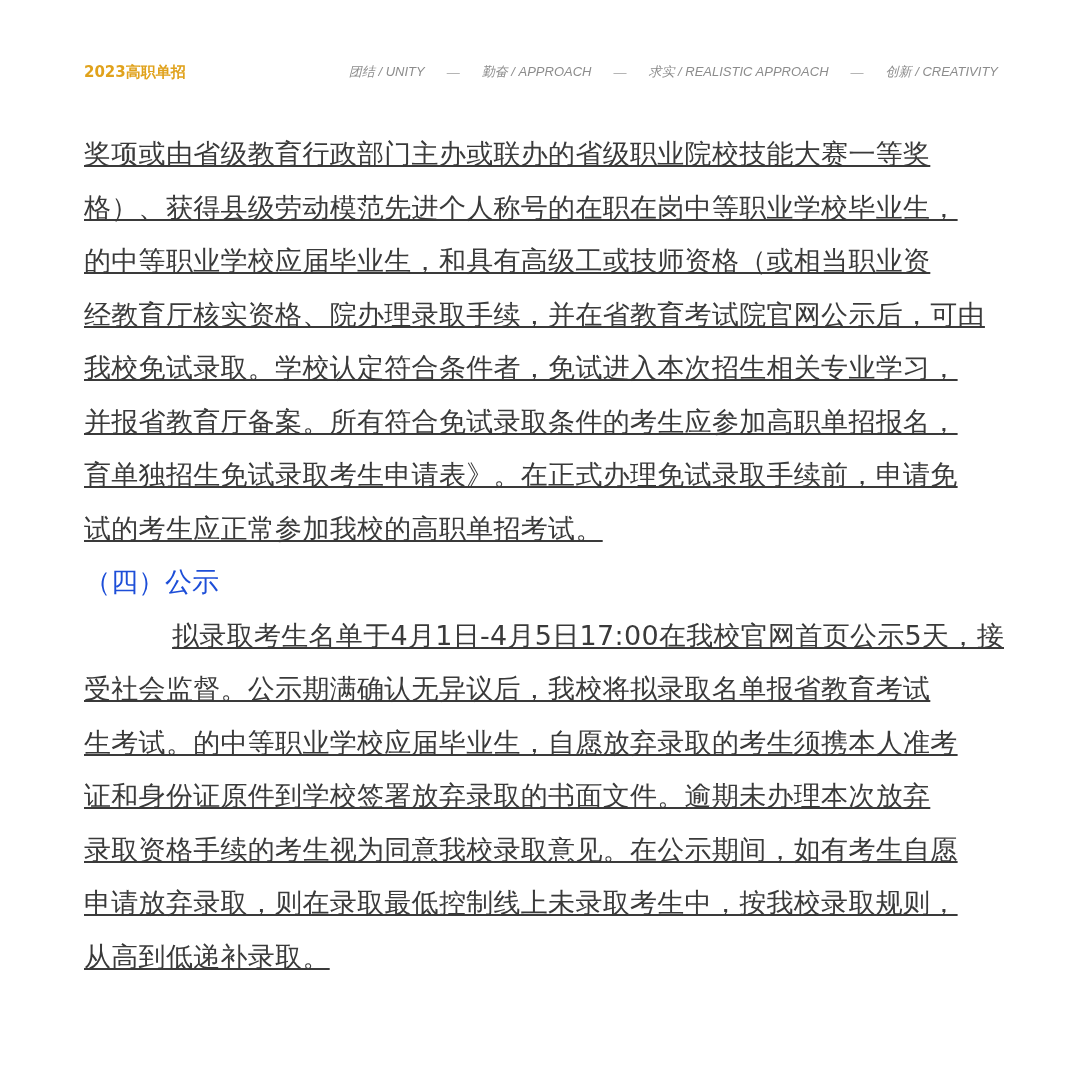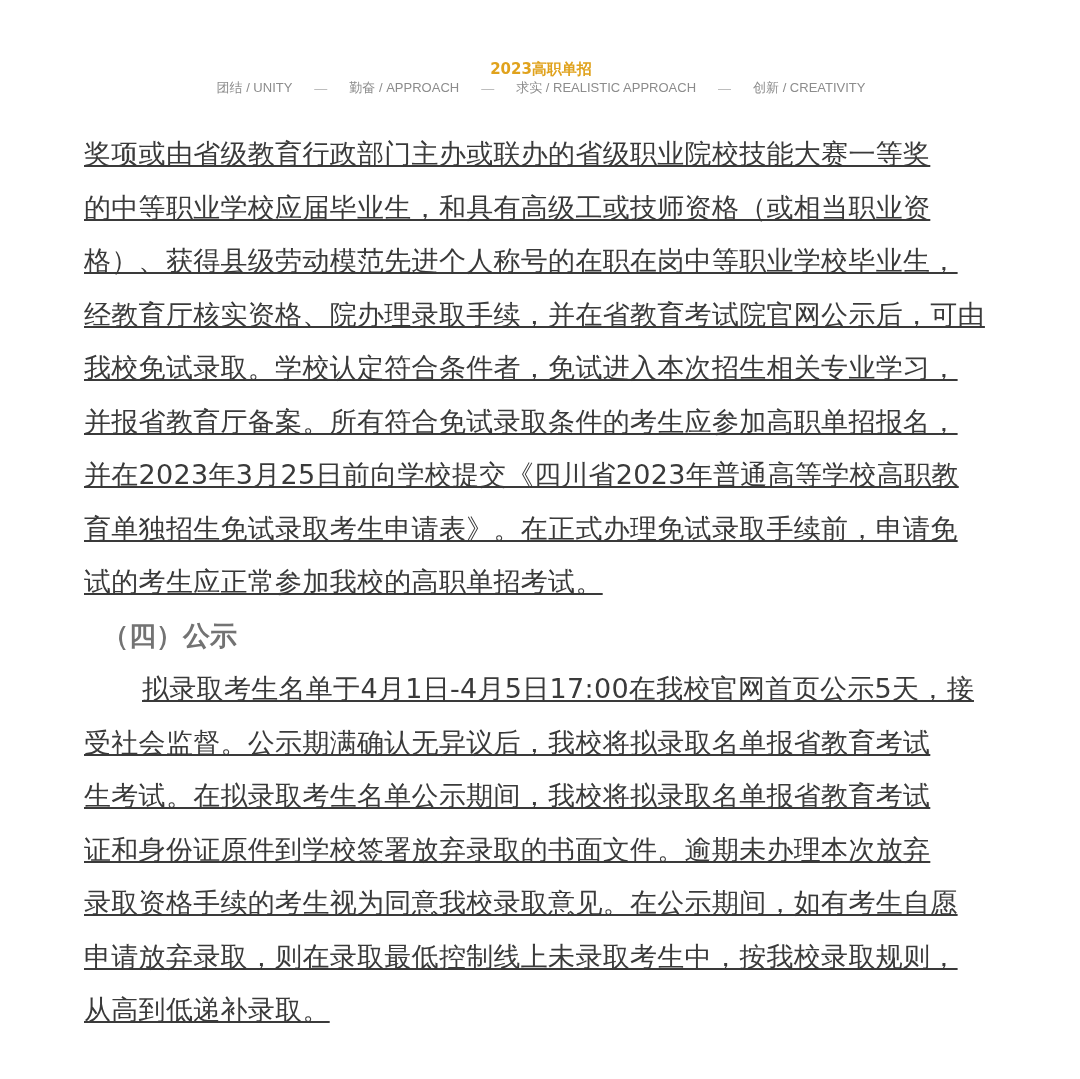--- a/index.html
+++ b/index.html
@@ -16,34 +16,34 @@
     }
     .header {
       position: absolute;
       top: 60px;
       left: 84px;
       right: 82px;
       height: 24px;
       display: flex;
       align-items: center;
       justify-content: space-between;
-      flex-direction: column;
     }
     .brand {
       color: #e0a21c;
       font-size: 15px;
       font-weight: bold;
       letter-spacing: 0px;
     }
     .mottos {
       display: flex;
       align-items: center;
       color: #8c8c8c;
       font-size: 13px;
       font-family: "Liberation Sans", sans-serif;
+      font-style: italic;
     }
     .motto-sep {
       color: #b5b5b5;
       margin: 0 22px;
     }
     .content {
       position: absolute;
       top: 127px;
       left: 84px;
       width: 920px;
@@ -52,28 +52,28 @@
       line-height: 53.5px;
     }
     .line {
       display: block;
       white-space: nowrap;
       letter-spacing: 0.3px;
       text-decoration: underline;
     }
     .heading {
       display: block;
-      color: #737373;
-      font-weight: bold;
+      color: #1d4ed8;
+      font-weight: normal;
       font-size: 27px;
       white-space: nowrap;
-      margin-left: 18px;
     }
     .indent {
       padding-left: 58px;
+      text-align: right;
     }
   </style>
 </head>
 <body>
 
 <div class="header">
   <span class="brand">2023高职单招</span>
   <div class="mottos">
     <span>团结 / UNITY</span>
     <span class="motto-sep">—</span>
@@ -81,34 +81,33 @@
     <span class="motto-sep">—</span>
     <span>求实 / REALISTIC APPROACH</span>
     <span class="motto-sep">—</span>
     <span>创新 / CREATIVITY</span>
   </div>
 </div>
 
 <div class="content">
   <div>
     <span class="line">奖项或由省级教育行政部门主办或联办的省级职业院校技能大赛一等奖</span>
+    <span class="line">格）、获得县级劳动模范先进个人称号的在职在岗中等职业学校毕业生，</span>
     <span class="line">的中等职业学校应届毕业生，和具有高级工或技师资格（或相当职业资</span>
-    <span class="line">格）、获得县级劳动模范先进个人称号的在职在岗中等职业学校毕业生，</span>
     <span class="line">经教育厅核实资格、院办理录取手续，并在省教育考试院官网公示后，可由</span>
     <span class="line">我校免试录取。学校认定符合条件者，免试进入本次招生相关专业学习，</span>
     <span class="line">并报省教育厅备案。所有符合免试录取条件的考生应参加高职单招报名，</span>
-    <span class="line">并在2023年3月25日前向学校提交《四川省2023年普通高等学校高职教</span>
     <span class="line">育单独招生免试录取考生申请表》。在正式办理免试录取手续前，申请免</span>
     <span class="line">试的考生应正常参加我校的高职单招考试。</span>
   </div>
 
   <span class="heading">（四）公示</span>
 
   <div>
     <span class="line indent">拟录取考生名单于4月1日-4月5日17:00在我校官网首页公示5天，接</span>
     <span class="line">受社会监督。公示期满确认无异议后，我校将拟录取名单报省教育考试</span>
-    <span class="line">生考试。在拟录取考生名单公示期间，我校将拟录取名单报省教育考试</span>
+    <span class="line">生考试。的中等职业学校应届毕业生，自愿放弃录取的考生须携本人准考</span>
     <span class="line">证和身份证原件到学校签署放弃录取的书面文件。逾期未办理本次放弃</span>
     <span class="line">录取资格手续的考生视为同意我校录取意见。在公示期间，如有考生自愿</span>
     <span class="line">申请放弃录取，则在录取最低控制线上未录取考生中，按我校录取规则，</span>
     <span class="line">从高到低递补录取。</span>
   </div>
 </div>
 
 </body></html>

